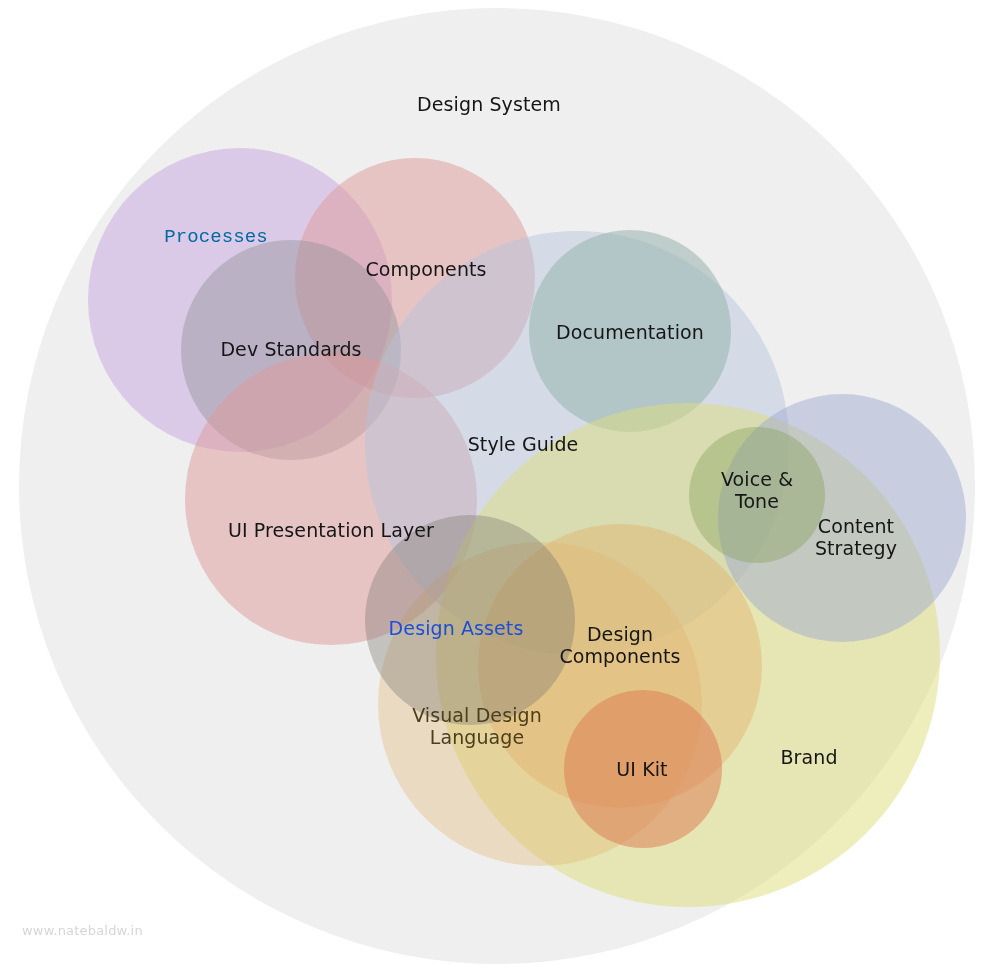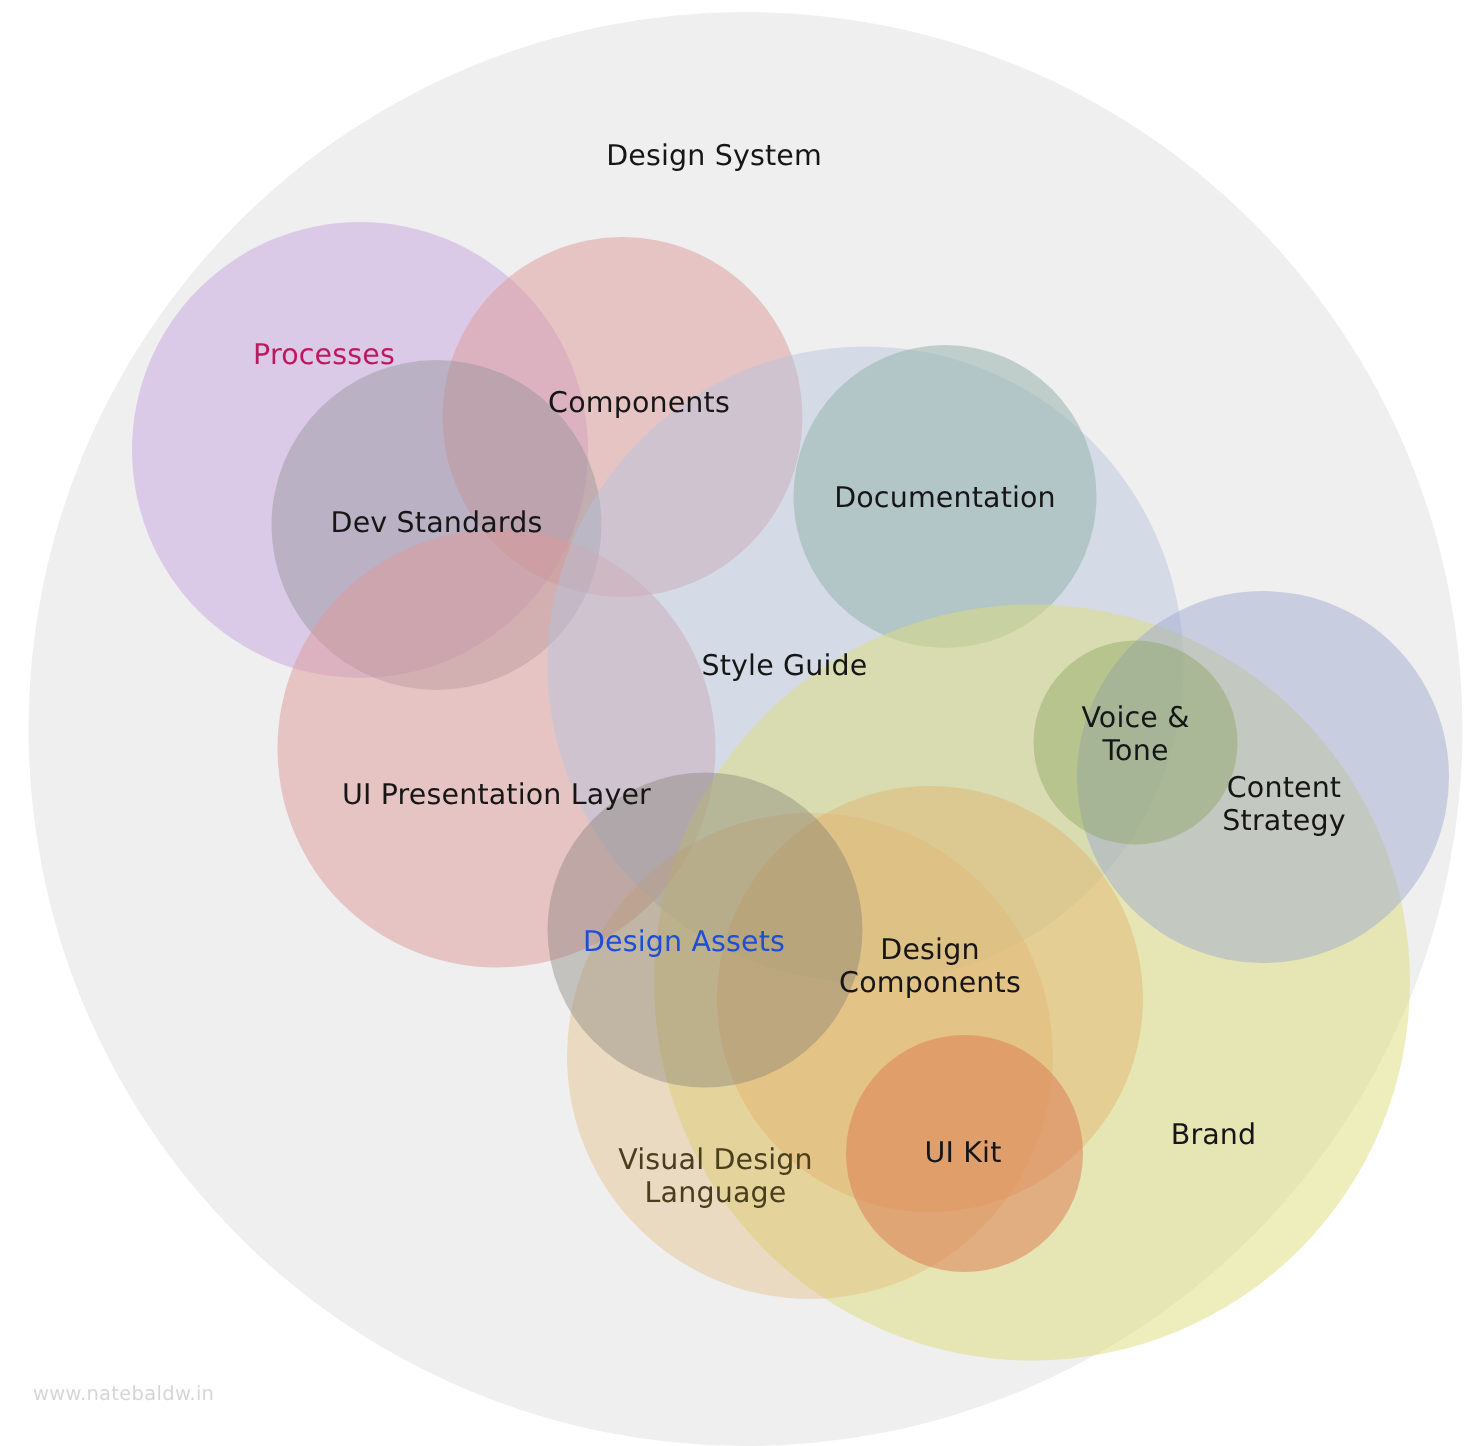--- a/index.html
+++ b/index.html
@@ -61,33 +61,33 @@
       <circle cx="630" cy="331" r="101" fill="#93b0ab" fill-opacity="0.52"></circle>
       <circle cx="688" cy="655" r="252" fill="#dede7c" fill-opacity="0.5"></circle>
       <circle cx="842" cy="518" r="124" fill="#9aa6d0" fill-opacity="0.46"></circle>
       <circle cx="757" cy="495" r="68" fill="#88a25e" fill-opacity="0.42"></circle>
       <circle cx="620" cy="666" r="142" fill="#e2a85e" fill-opacity="0.38"></circle>
       <circle cx="540" cy="704" r="162" fill="#e2b36b" fill-opacity="0.34"></circle>
       <circle cx="470" cy="620" r="105" fill="#7d7871" fill-opacity="0.38"></circle>
       <circle cx="643" cy="769" r="79" fill="#dd7b52" fill-opacity="0.52"></circle>
     </svg>
   <div id="labels">
-      <div class="lbl" style="left: 476px; top: 104px;">Design System</div>
-      <div class="lbl" style="left: 216px; top: 237px; color: #be185d;">Processes</div>
+      <div class="lbl" style="left: 489px; top: 104px;">Design System</div>
+      <div class="lbl" style="left: 216px; top: 237px; color: #0369a1; font-family: Liberation Mono, monospace;">Processes</div>
       <div class="lbl" style="left: 426px; top: 269px; color: rgb(22, 22, 22);">Components</div>
       <div class="lbl" style="left: 291px; top: 349px; color: rgb(22, 22, 22);">Dev Standards</div>
       <div class="lbl" style="left: 331px; top: 501px; color: rgb(22, 22, 22); margin-top: 29px;">UI Presentation Layer</div>
       <div class="lbl" style="left: 523px; top: 444px; color: rgb(22, 22, 22);">Style Guide</div>
       <div class="lbl" style="left: 630px; top: 332px; color: rgb(22, 22, 22);">Documentation</div>
       <div class="lbl" style="left: 809px; top: 757px; color: rgb(22, 22, 22);">Brand</div>
       <div class="lbl" style="left: 856px; top: 537px; color: rgb(22, 22, 22);">Content
 Strategy</div>
       <div class="lbl" style="left: 757px; top: 490px; color: rgb(22, 22, 22);">Voice &amp;
 Tone</div>
       <div class="lbl" style="left: 620px; top: 645px; color: rgb(22, 22, 22);">Design
 Components</div>
-      <div class="lbl lbl-olive" style="left: 477px; top: 785px; color: rgb(74, 62, 29); text-align: center;">Visual Design
+      <div class="lbl lbl-olive" style="left: 477px; top: 726px; color: rgb(74, 62, 29); text-align: center;">Visual Design
 Language</div>
       <div class="lbl" style="left: 456px; top: 628px; color: #1d4ed8;">Design Assets</div>
       <div class="lbl" style="left: 642px; top: 769px; color: rgb(22, 22, 22);">UI Kit</div>
     </div>
   <div class="watermark">www.natebaldw.in</div>
 </div>
 
 </body></html>

